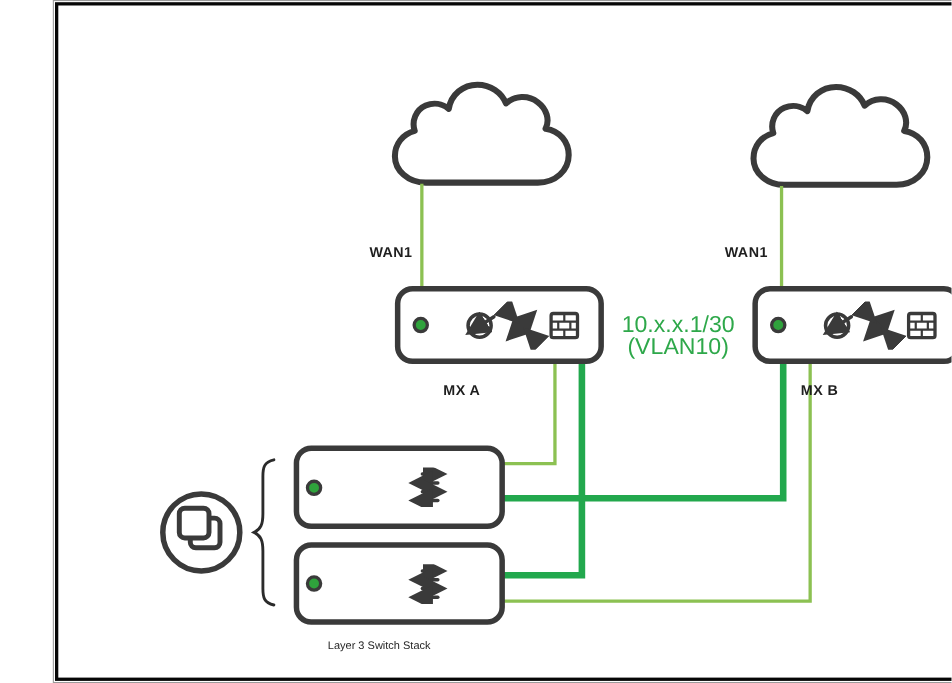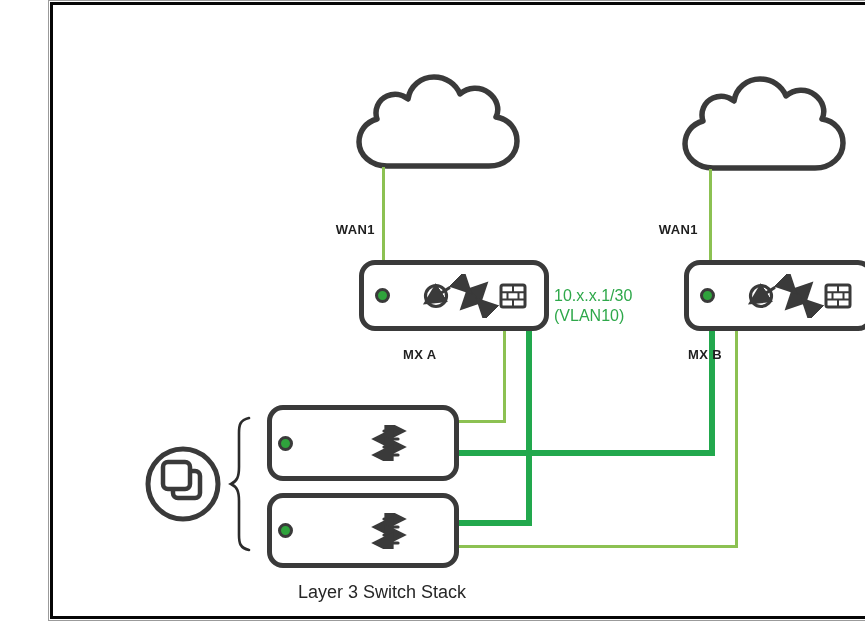--- a/index.html
+++ b/index.html
@@ -34,22 +34,22 @@
   }
   .mx .led{margin-left:11px;}
   .sw .led{margin-left:6px;}
   .dev-icons{position:absolute;top:50%;transform:translateY(-50%);}
   .mx .dev-icons{left:50px;}
   .sw .dev-icons{left:92px;}
   .glyph{stroke:var(--outline);stroke-width:3.2;fill:none;stroke-linecap:round;}
   .glyph-thin{stroke:var(--outline);stroke-width:2;fill:none;}
   .lbl{position:absolute;color:#1f1f1f;}
   .lbl-bold{font-weight:700;font-size:13px;letter-spacing:.4px;}
-  .green-label{color:var(--label-green);font-size:16px;line-height:20px;text-align:left;}
-  .caption{font-size:18px;color:#262626;}
+  .green-label{color:var(--label-green);font-size:21px;line-height:20px;text-align:center;}
+  .caption{font-size:10px;color:#262626;}
   .ta-c{text-align:left;} .ta-r{text-align:right;}
 </style>
 </head>
 <body>
 
 <div class="canvas">
 
   <svg class="overlay" width="865" height="621" viewBox="0 0 865 621">
     <defs>
       <marker id="ah" markerWidth="8" markerHeight="8" refX="5.5" refY="3.5" orient="auto">
@@ -155,21 +155,21 @@
       <line class="glyph" x1="34" y1="14" x2="12" y2="14" marker-end="url(#ah)"></line>
       <line class="glyph" x1="20" y1="22" x2="38" y2="22" marker-end="url(#ah)"></line>
       <line class="glyph" x1="34" y1="30" x2="12" y2="30" marker-end="url(#ah)"></line>
     </svg>
   </div>
 
   <div class="lbl lbl-bold ta-r" style="left:262px;top:221px;width:64px;">WAN1</div>
   <div class="lbl lbl-bold ta-r" style="left:585px;top:221px;width:64px;">WAN1</div>
 
   <div class="lbl lbl-bold ta-c" style="left:354px;top:346px;width:100px;">MX A</div>
-  <div class="lbl lbl-bold ta-c" style="left:639px;top:346px;width:100px;">MX B</div>
+  <div class="lbl lbl-bold ta-c" style="left:679px;top:346px;width:100px;">MX B</div>
 
   <div class="lbl green-label" style="left:505px;top:285px;width:125px;">
     <div>10.x.x.1/30</div>
     <div>(VLAN10)</div>
   </div>
 
 
   <div class="lbl caption" style="left:249px;top:581px;width:180px;">Layer 3 Switch Stack</div>
 
   <div class="frame"></div>

